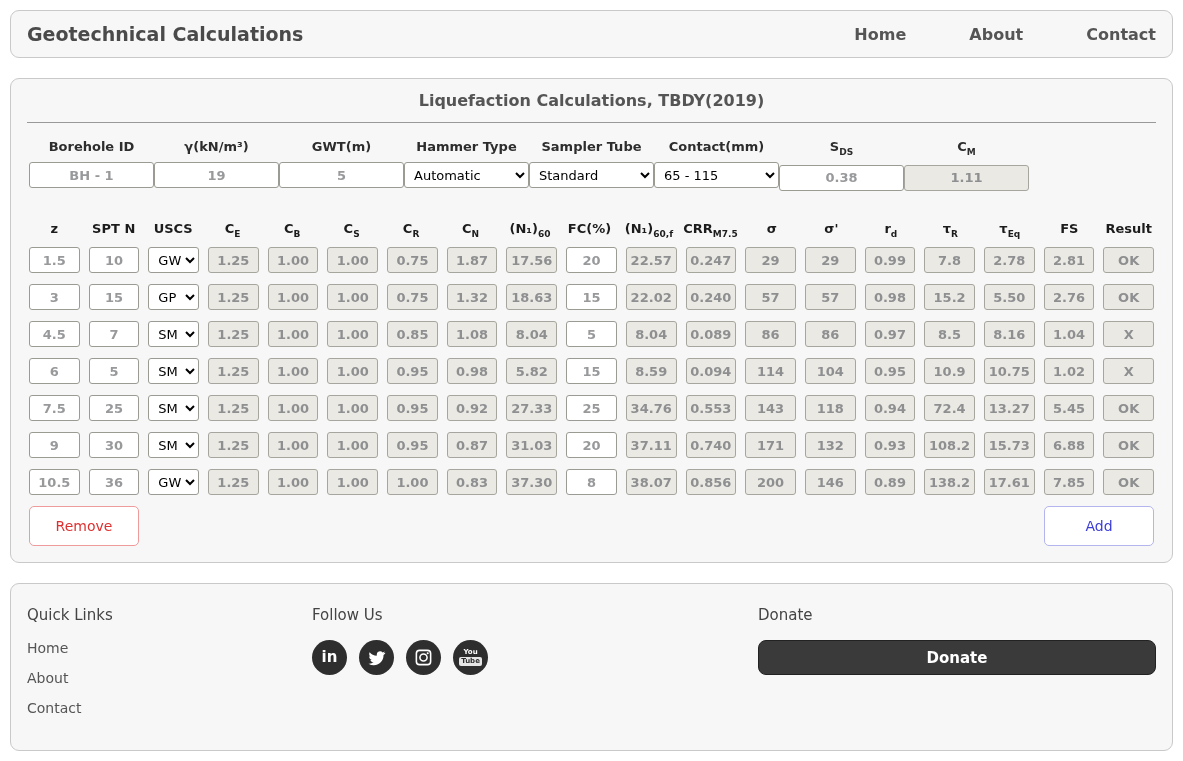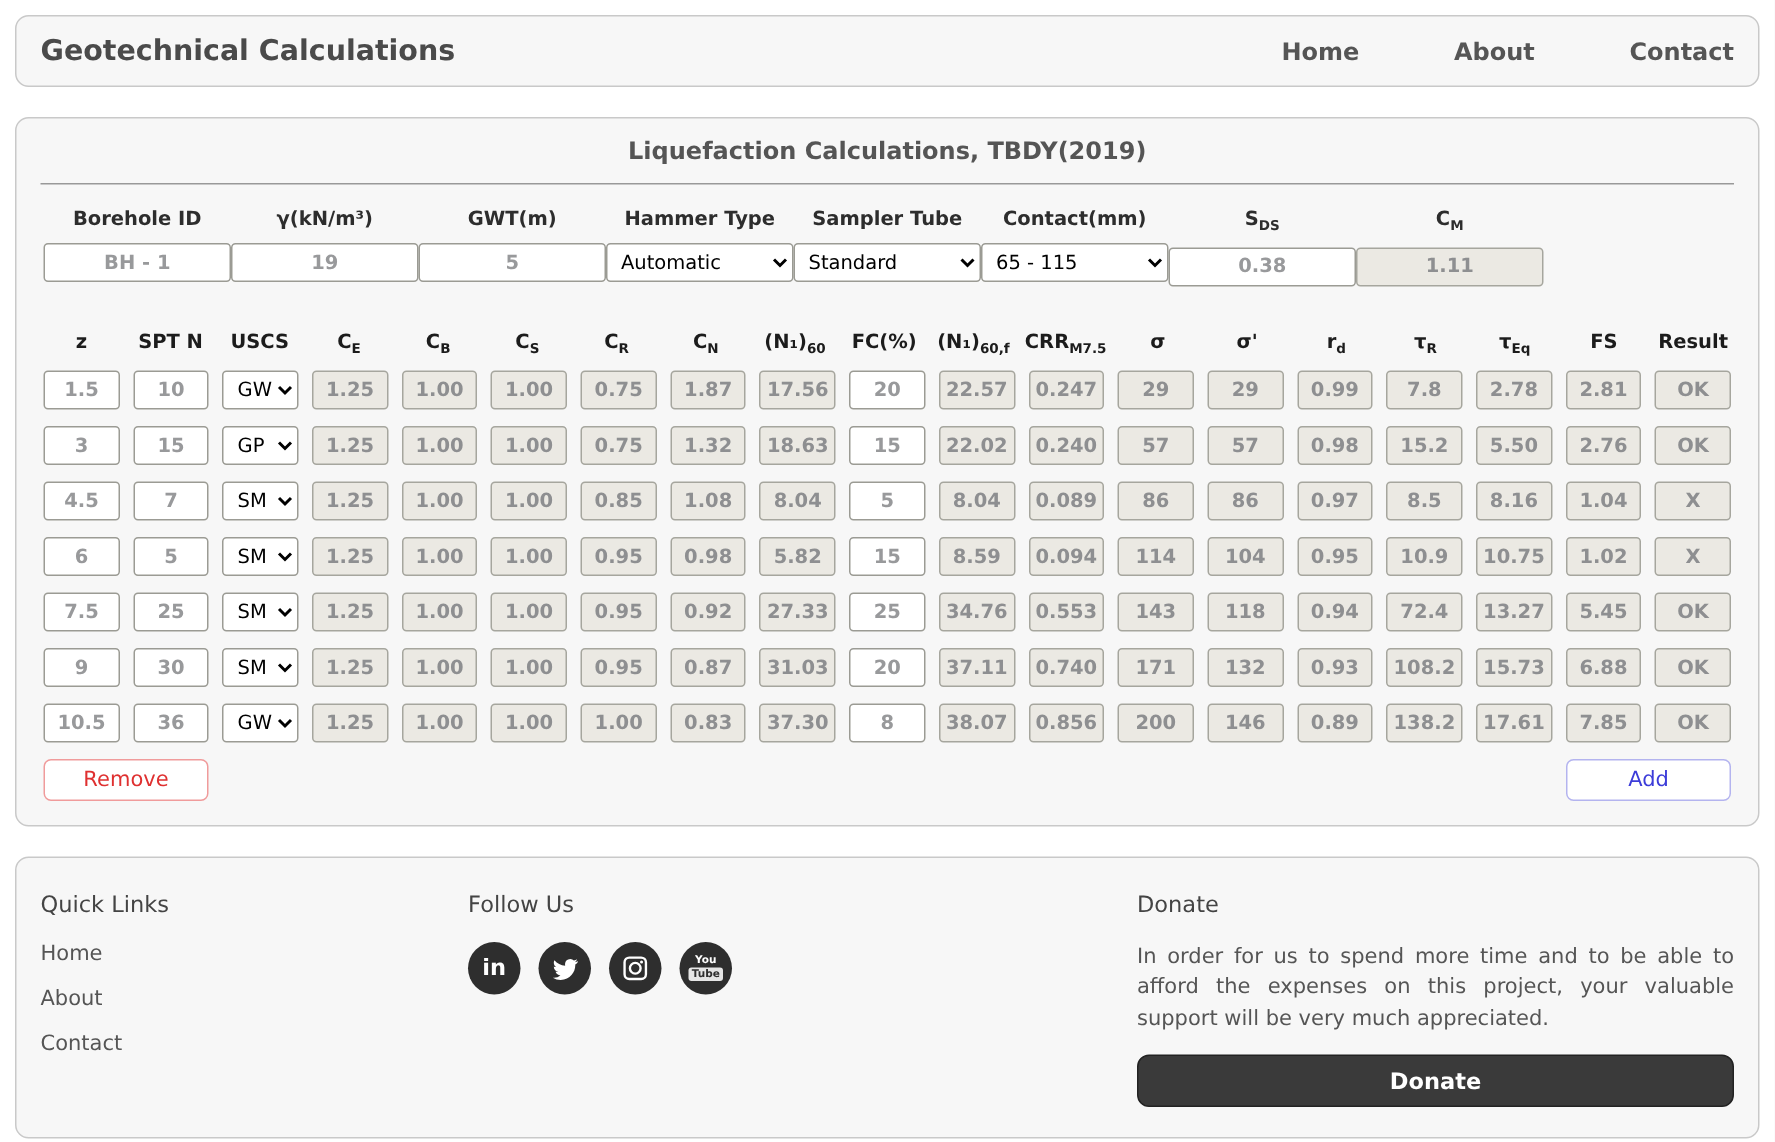--- a/index.html
+++ b/index.html
@@ -62,21 +62,21 @@
     column-gap: 9px; margin: 0 2px;
   }
   .thead { margin-bottom: 9px; }
   .th {
     text-align: center; font-weight: bold; font-size: 13px;
     color: #1c1c1c; white-space: nowrap; overflow: visible;
   }
   .trow { margin-bottom: 11px; }
   .actions { display: flex; justify-content: space-between; margin: 2px 2px 0; }
   .btn {
-    height: 28px; width: 110px; border-radius: 5px; background: #fff;
+    height: 40px; width: 110px; border-radius: 5px; background: #fff;
     font-family: inherit; font-size: 14px; cursor: pointer;
   }
   .btn-remove { border: 1px solid #f09b9b; color: #df3030; }
   .btn-add    { border: 1px solid #b4b4ef; color: #3c3cd9; }
   
   .footer {
     display: grid; grid-template-columns: 285px 1fr 398px;
     padding: 12px 16px 20px; margin-top: 20px;
   }
   .fh { font-weight: normal; font-size: 15px; color: #444; margin: 10px 0 16px; }
@@ -361,16 +361,15 @@
           </svg>
       </span>
       <span class="soc">
         <span class="yt-you">You</span>
         <span class="yt-tube">Tube</span>
       </span>
     </div>
   </div>
   <div>
     <div class="fh">Donate</div>
-    <p class="donate-text">In order for us to spend more time and to be able to afford the expenses on this project, your valuable support will be very much appreciated.</p>
     <button class="donate-btn">Donate</button>
   </div>
 </div>
 
 </body></html>

